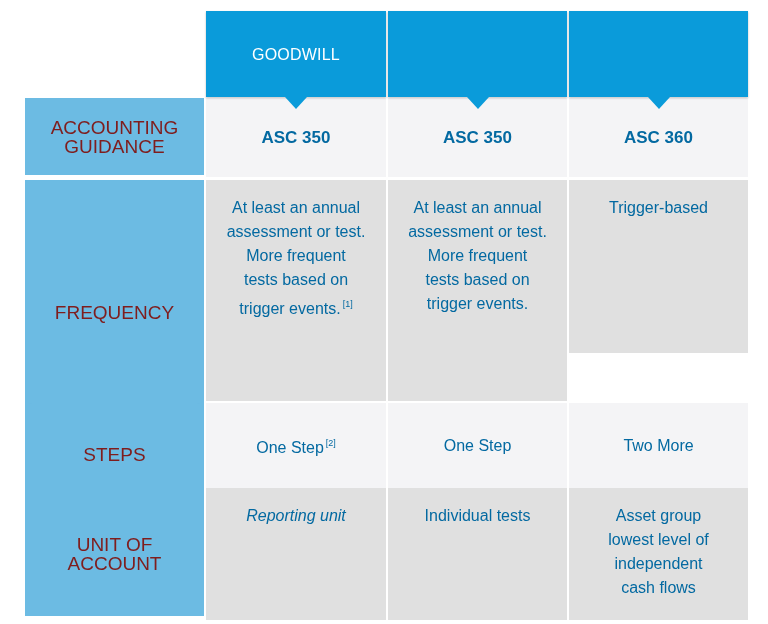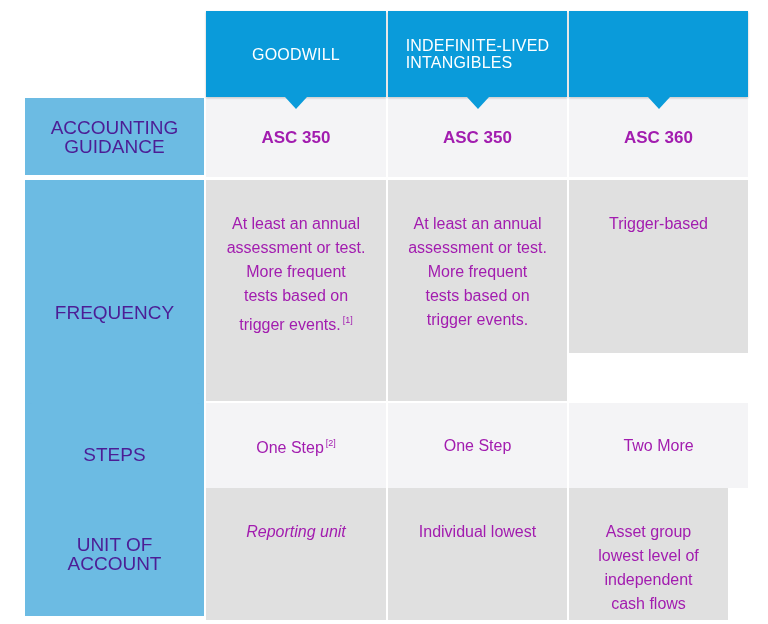--- a/index.html
+++ b/index.html
@@ -6,42 +6,40 @@
   body { width: 768px; height: 624px; position: relative; overflow: hidden;
          font-family: "Liberation Sans", "DejaVu Sans", sans-serif; }
   .hdr { position: absolute; top: 11px; height: 86px; background: #0A9BDA;
          color: #fff; display: flex; align-items: center; justify-content: center;
          text-align: left; font-size: 16px; line-height: 17px; letter-spacing: 0.2px;
          box-shadow: 0 1px 2px rgba(0,0,0,0.25); z-index: 2; }
   .hdr .lbl { white-space: pre-line; }
   .hdr .notch { position: absolute; left: 50%; bottom: -12px; transform: translateX(-50%);
          width: 0; height: 0; border-left: 11px solid transparent; border-right: 11px solid transparent;
          border-top: 12px solid #0A9BDA; }
-  .rowlbl { position: absolute; left: 25px; width: 179px; background: #6CBBE3; color: #4c1d95;
+  .rowlbl { position: absolute; left: 25px; width: 179px; background: #6CBBE3; color: #7f1d1d;
          display: flex; align-items: center; justify-content: center; text-align: center;
          font-size: 19px; line-height: 19px; white-space: pre-line; }
   .cell { position: absolute; display: flex; justify-content: center; text-align: center;
-          color: #a21caf; font-size: 16px; line-height: 24px; white-space: pre-line; }
+          color: #0369a1; font-size: 16px; line-height: 24px; white-space: pre-line; }
   .light { background: #F4F4F6; }
   .gray  { background: #E0E0E0; }
   .mid { align-items: center; }
-  .top { align-items: flex-start; padding-top: 32px; box-sizing: border-box; }
+  .top { align-items: flex-start; padding-top: 16px; box-sizing: border-box; }
   .bold { font-weight: bold; font-size: 17px; }
   sup { font-size: 9px; vertical-align: 7px; margin-left: 2px; }
 </style>
 </head>
 <body>
 
 <div class="hdr" style="left:206px;width:180px;">
   <span class="lbl">GOODWILL</span>
   <span class="notch"></span>
 </div>
 <div class="hdr" style="left:388px;width:179px;">
-  <span class="lbl">INDEFINITE-LIVED
-INTANGIBLES</span>
   <span class="notch"></span>
 </div>
 <div class="hdr" style="left:569px;width:179px;">
   <span class="notch"></span>
 </div>
 
 <div class="rowlbl" style="top:98px;height:77px;">
   <span>ACCOUNTING
 GUIDANCE</span>
 </div>
@@ -90,20 +88,20 @@
 </div>
 
 <div class="rowlbl" style="top:491px;height:125px;">
   <span>UNIT OF
 ACCOUNT</span>
 </div>
 <div class="cell gray top" style="left:206px;width:180px;top:488px;height:132px;font-style:italic;">
   <span>Reporting unit</span>
 </div>
 <div class="cell gray top" style="left:388px;width:179px;top:488px;height:132px;">
-  <span>Individual lowest</span>
+  <span>Individual tests</span>
 </div>
-<div class="cell gray top" style="left:569px;width:159px;top:488px;height:132px;">
+<div class="cell gray top" style="left:569px;width:179px;top:488px;height:132px;">
   <span>Asset group
 lowest level of
 independent
 cash flows</span>
 </div>
 
 </body></html>

